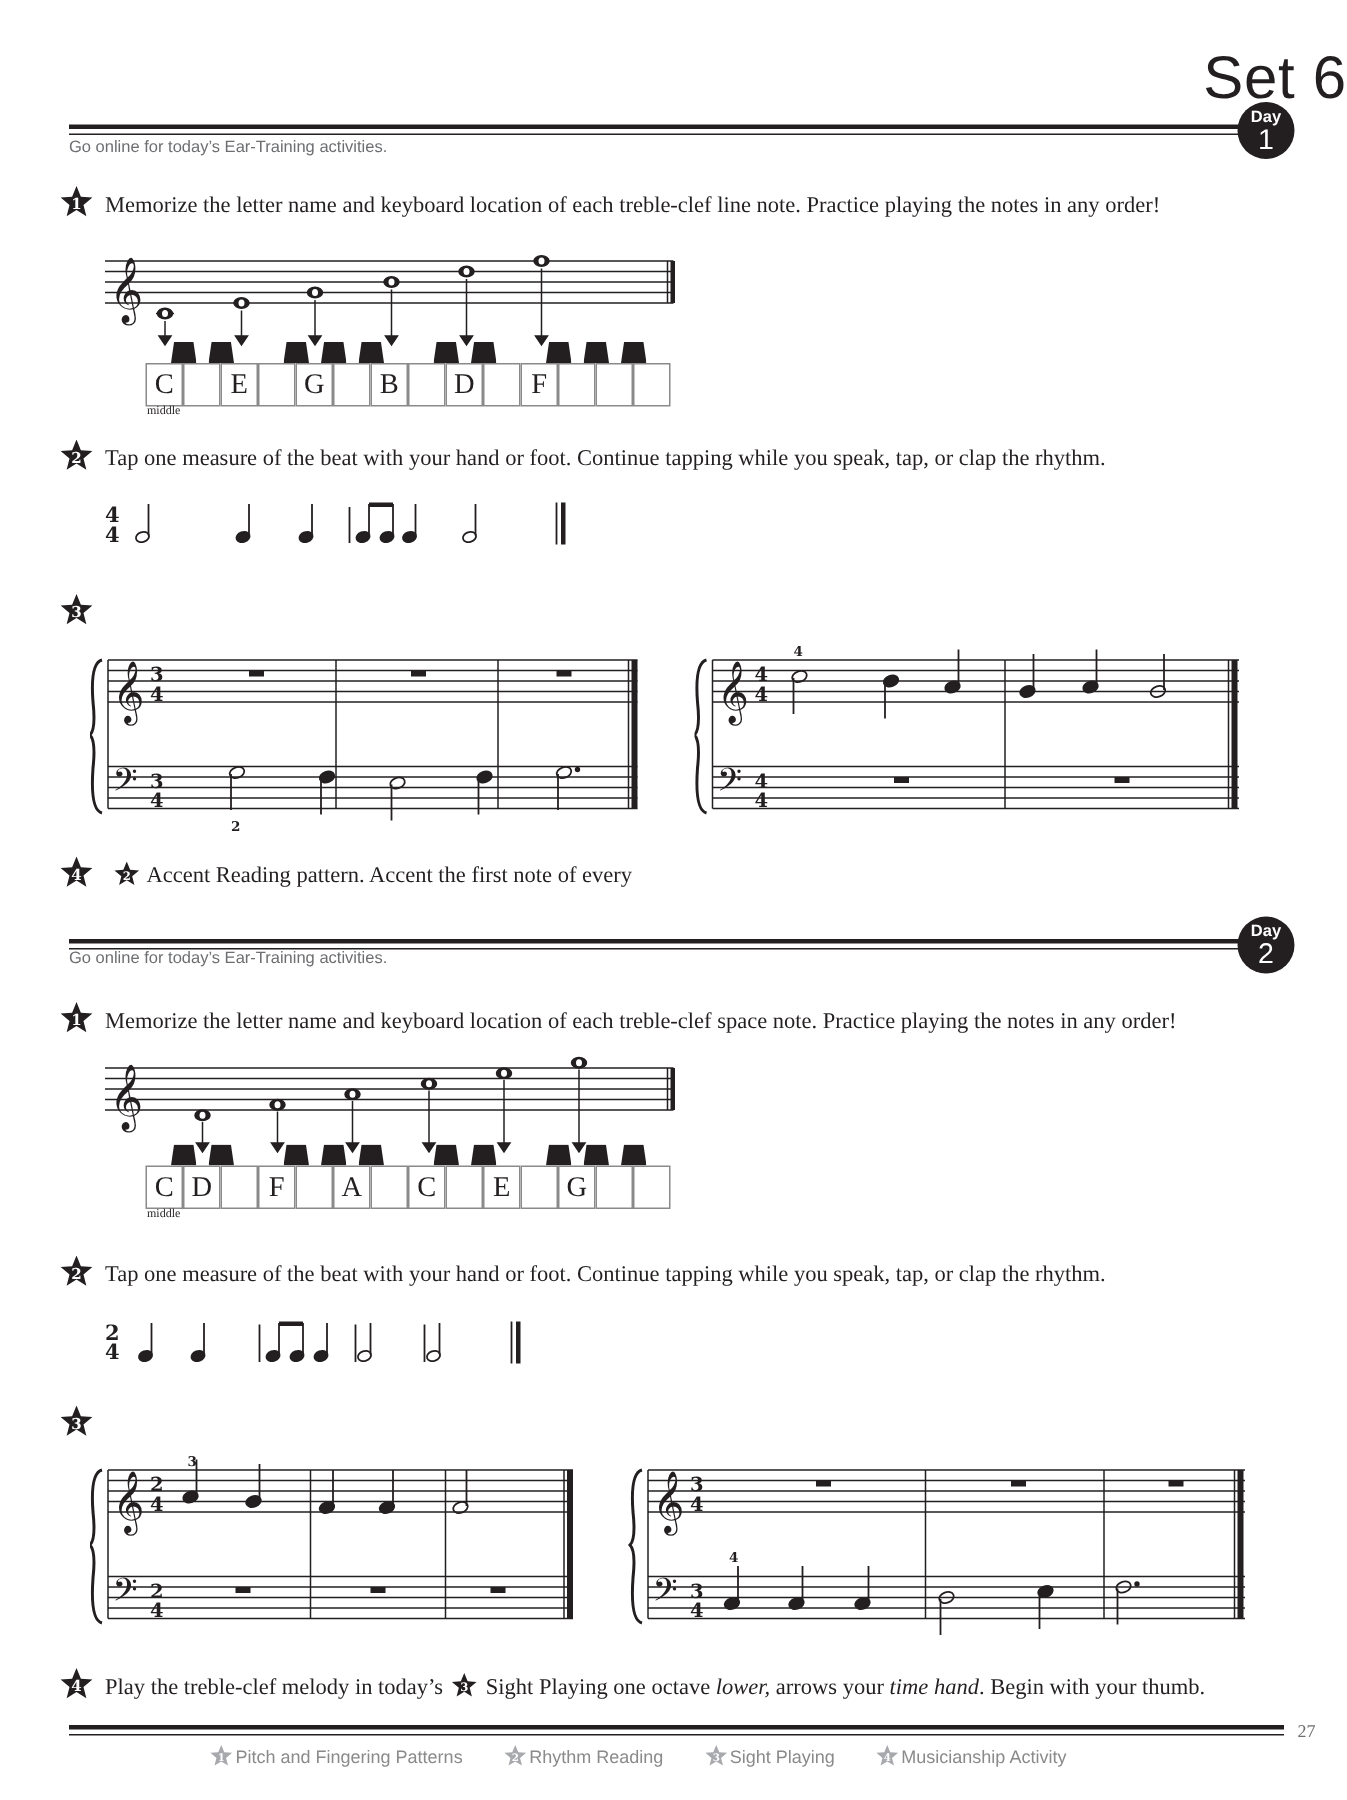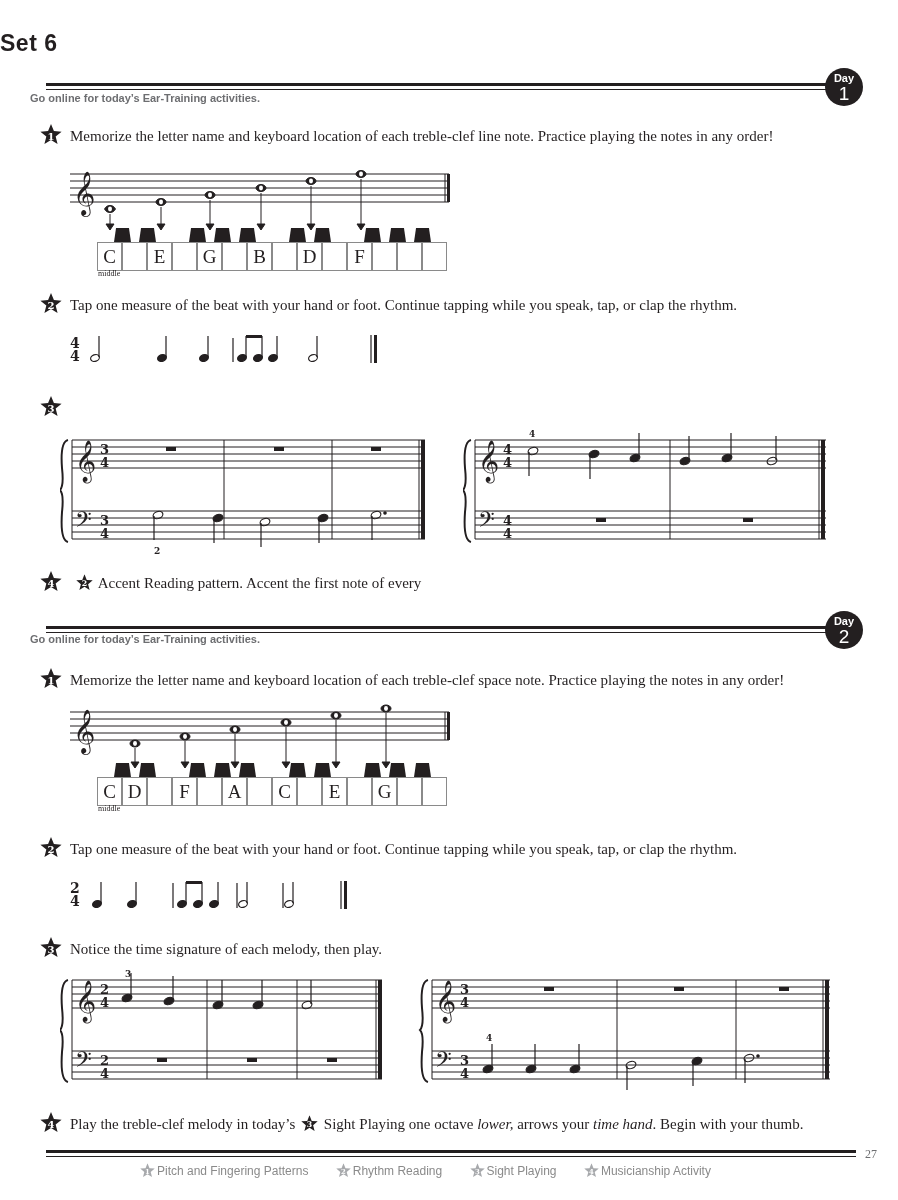--- a/index.html
+++ b/index.html
@@ -1,24 +1,24 @@
 <!DOCTYPE html>
 <html><head>
 <meta charset="utf-8">
 <style>
   * { box-sizing: border-box; margin: 0; padding: 0; }
   html, body { width: 898px; height: 1200px; background: #ffffff; overflow: hidden; }
   body { position: relative; font-family: "Liberation Serif", serif; color: #231f20; }
   .abs { position: absolute; }
-  .title { left: 0; top: 30px; width: 898px; text-align: left; font-family: "Liberation Sans", sans-serif; font-size: 23px; font-weight: 700; letter-spacing: 0.5px; }
+  .title { left: 0; top: 30px; width: 898px; text-align: right; font-family: "Liberation Sans", sans-serif; font-size: 40px; font-weight: 400; letter-spacing: 0.5px; }
   .rule { left: 46px; height: 7px; border-top: 3px solid #231f20; border-bottom: 1px solid #231f20; }
   .day-badge { width: 38px; height: 38px; border-radius: 50%; background: #231f20; color: #fff; text-align: center; font-family: "Liberation Sans", sans-serif; }
   .day-badge .d { display: block; font-size: 11px; font-weight: 700; line-height: 11px; margin-top: 5px; }
   .day-badge .n { display: block; font-size: 19px; line-height: 19px; }
-  .online { left: 30px; font-family: "Liberation Sans", sans-serif; font-size: 11px; color: #6d6e71; font-weight: bold; }
+  .online { left: 46px; font-family: "Liberation Sans", sans-serif; font-size: 11px; color: #6d6e71; }
   .instr { left: 40px; font-size: 15px; line-height: 19px; color: #231f20; }
   .instr .star { display: inline-block; width: 22px; height: 21px; vertical-align: -4px; margin-right: 8px; }
   .instr .istar { display: inline-block; width: 17px; height: 17px; vertical-align: -3px; margin: 0 2px; }
   .instr .text { }
   .instr .indent { display: block; padding-left: 32px; }
   .keyboard { height: 29px; }
   .wk { position: absolute; top: 0; width: 25px; height: 29px; border: 1px solid #8a8a8a; background: #fff; font-size: 19px; text-align: center; line-height: 28px; color: #231f20; }
   .bk { position: absolute; width: 17px; height: 14px; background: #231f20; clip-path: polygon(12% 0, 88% 0, 100% 100%, 0 100%); }
   .middle { font-size: 8px; color: #231f20; }
   .pagenum { font-family: "Liberation Serif", serif; font-size: 12px; color: #6d6e71; }
@@ -384,21 +384,21 @@
       <line x1="228" y1="26" x2="228" y2="5"></line>
     <line x1="276" y1="4" x2="276" y2="32"></line>
     <rect x="279" y="4" width="3" height="28" stroke="none"></rect>
   </g>
 </svg>
 
 <div class="abs instr" style="top:937px;">
   <svg class="star" viewBox="0 0 24 23">
       <use href="#star" fill="#231f20"></use>
       <text x="12" y="17" text-anchor="middle" font-size="11" font-weight="bold" fill="#fff">3</text>
-    </svg><span class="text">Notice the time signature of each melody, then play.</span>
+    </svg>
 </div>
 
 <svg class="abs" style="left:60px; top:968px;" width="330" height="130">
   <path d="M8 12 Q0 14 2 40 Q4 58 0 62 Q4 66 2 84 Q0 112 8 114" fill="none" stroke="#231f20" stroke-width="2"></path>
   <g stroke="#231f20" stroke-width="1">
     <line x1="12" y1="12" x2="322" y2="12"></line>
       <line x1="12" y1="19" x2="322" y2="19"></line>
       <line x1="12" y1="26" x2="322" y2="26"></line>
       <line x1="12" y1="33" x2="322" y2="33"></line>
       <line x1="12" y1="40" x2="322" y2="40"></line>

